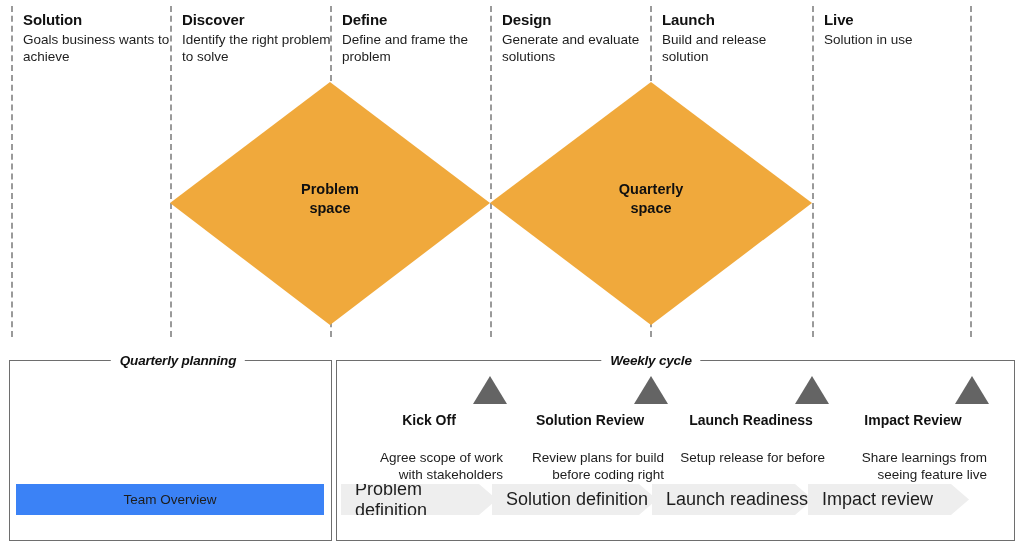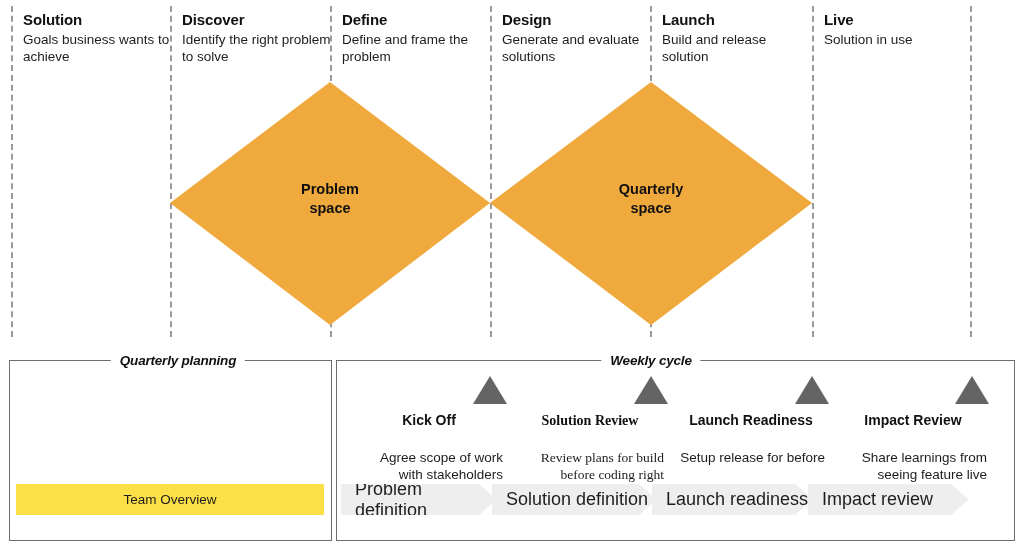--- a/index.html
+++ b/index.html
@@ -112,21 +112,21 @@
   .milestone-desc {
     font-size: 13.5px;
     color: #1d1d1d;
     line-height: 17px;
     margin-top: 19px;
   }
 
   
   .bar-plain {
     position: absolute;
-    background: #fde047;
+    background: #3b82f6;
     color: #1d1d1d;
     font-size: 13.5px;
     display: flex;
     align-items: center;
     justify-content: center;
     height: 31px;
   }
   .bar-chevron {
     position: absolute;
     background: #eeeeee;
@@ -200,21 +200,21 @@
 
   <div class="tri" style="left:473px;top:376px;"></div>
   <div class="tri" style="left:634px;top:376px;"></div>
   <div class="tri" style="left:795px;top:376px;"></div>
   <div class="tri" style="left:955px;top:376px;"></div>
 
   <div class="milestone" style="left:355px;top:411px;">
     <div class="milestone-title">Kick Off</div>
     <div class="milestone-desc">Agree scope of work with stakeholders</div>
   </div>
-  <div class="milestone" style="left:516px;top:411px;font-family:Liberation Serif, serif;">
+  <div class="milestone" style="left:516px;top:411px;">
     <div class="milestone-title">Solution Review</div>
     <div class="milestone-desc">Review plans for build before coding right</div>
   </div>
   <div class="milestone" style="left:677px;top:411px;">
     <div class="milestone-title">Launch Readiness</div>
     <div class="milestone-desc">Setup release for before</div>
   </div>
   <div class="milestone" style="left:839px;top:411px;">
     <div class="milestone-title">Impact Review</div>
     <div class="milestone-desc">Share learnings from seeing feature live</div>

